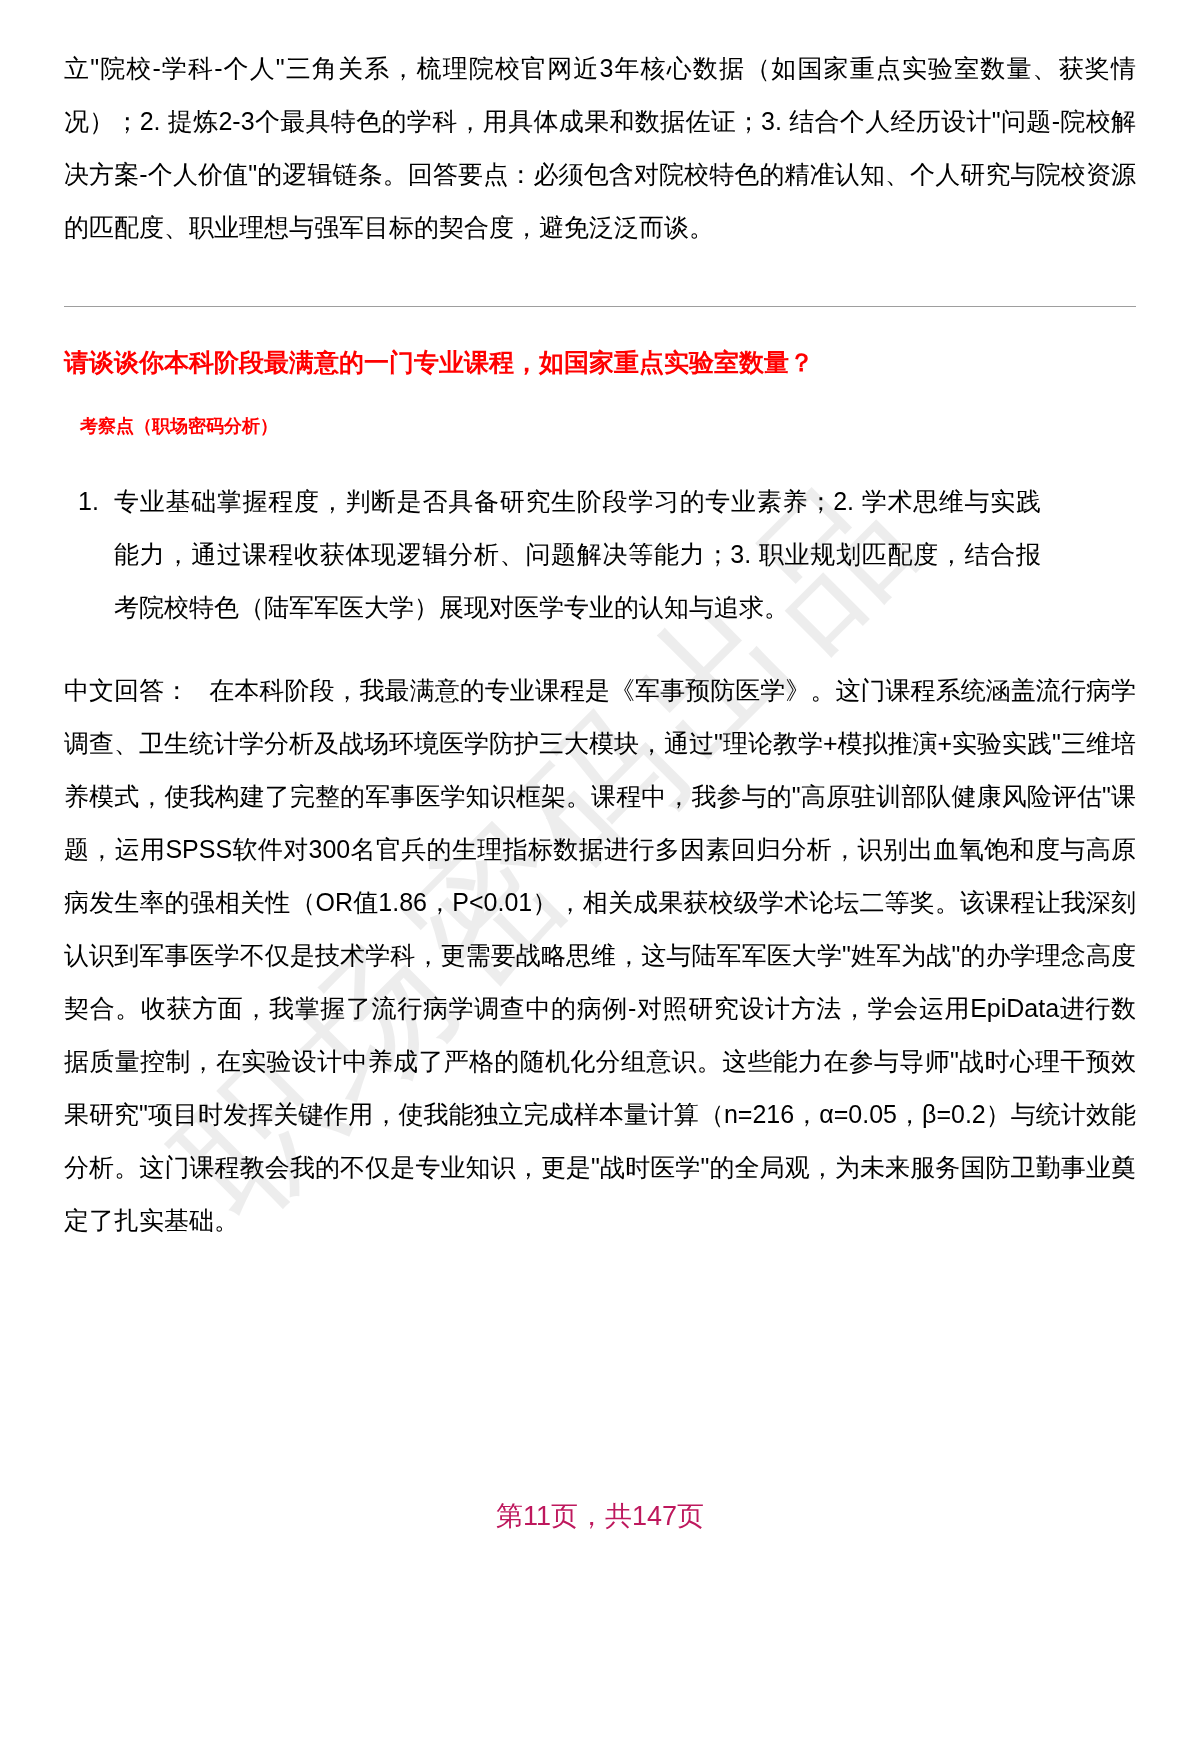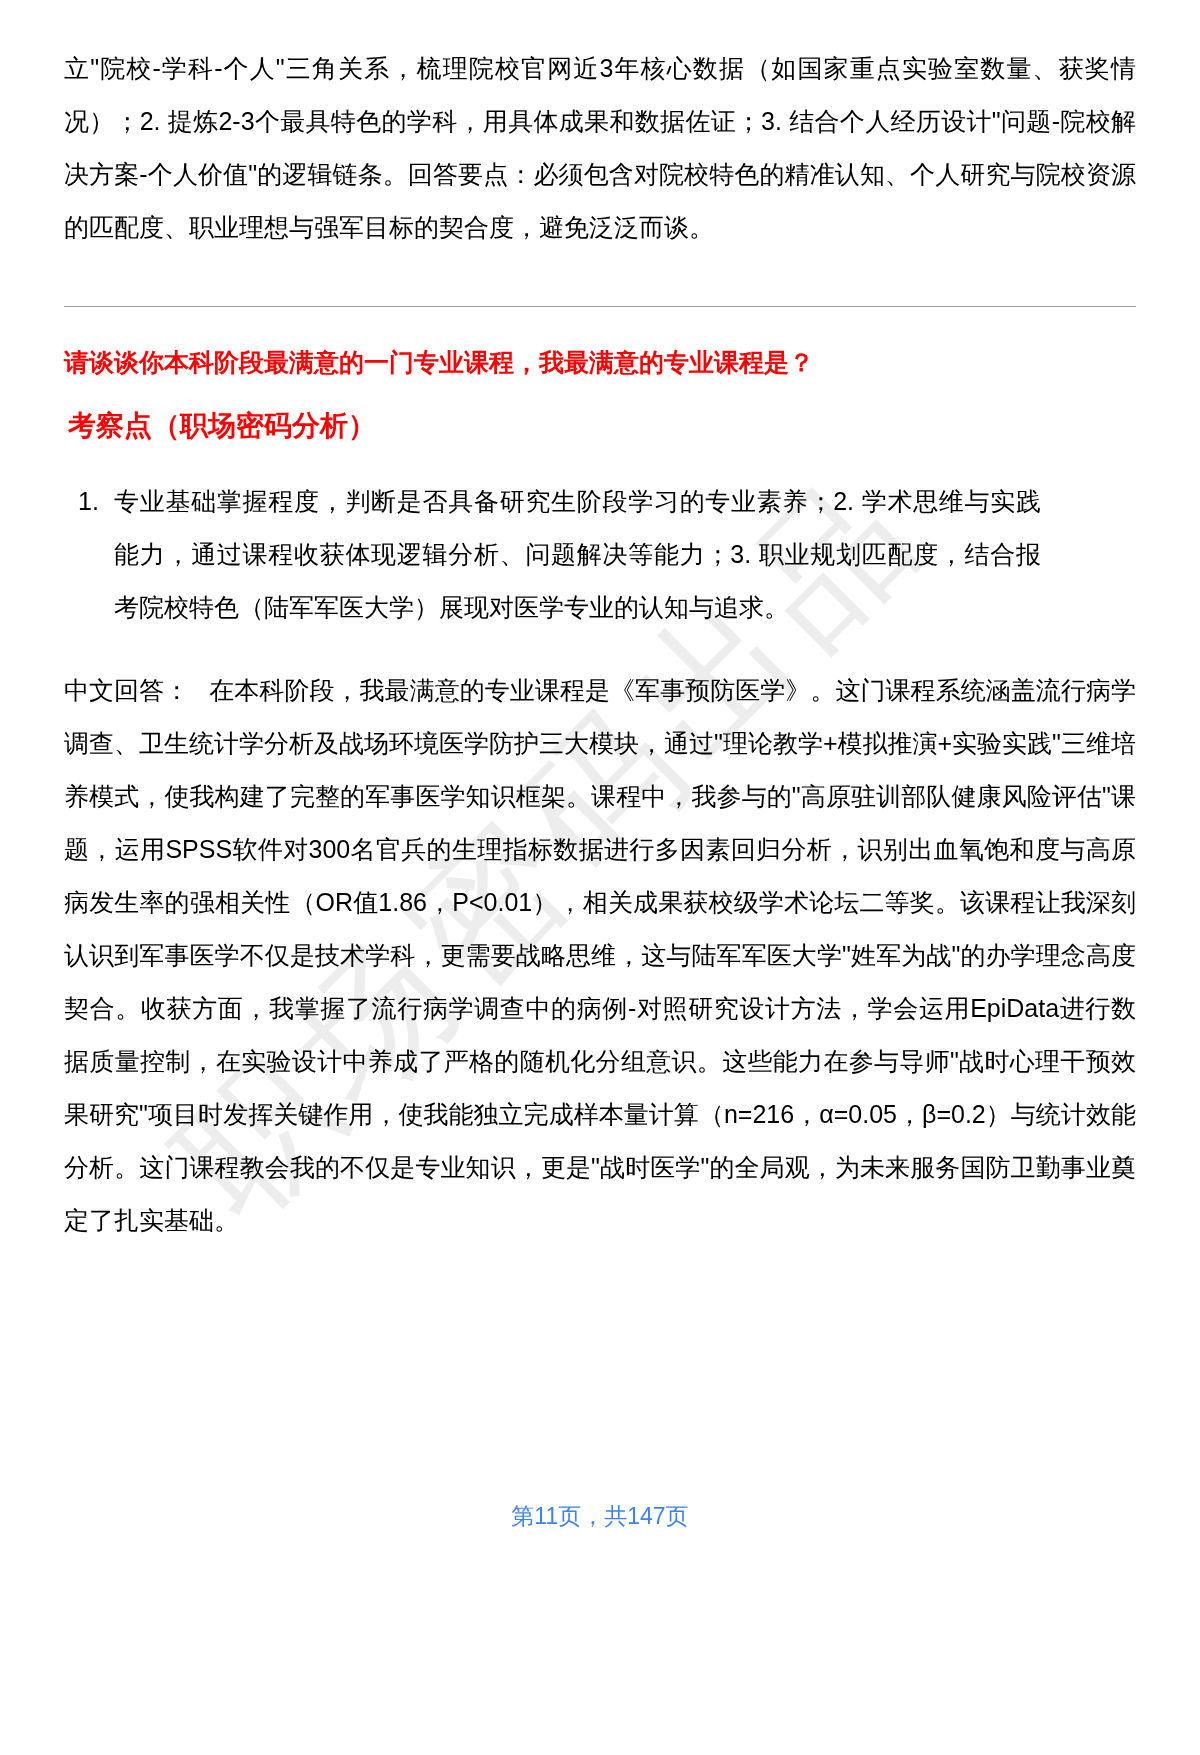--- a/index.html
+++ b/index.html
@@ -49,22 +49,22 @@
     margin: 52px 0 0 0;
     height: 0;
   }
   .question-heading {
     margin: 34px 0 0 0;
     font-size: 25px;
     line-height: 42px;
     font-weight: bold;
   }
   .analysis-heading {
-    margin: 22px 0 0 4px;
-    font-size: 28px;
+    margin: 22px 0 0 16px;
+    font-size: 18px;
     line-height: 42px;
     font-weight: bold;
   }
   .analysis-list {
     margin: 28px 0 0 0;
   }
   .list-item {
     position: relative;
     padding-left: 50px;
     padding-right: 95px;
@@ -79,40 +79,40 @@
   }
   .answer-zh { margin-top: 30px; }
   .answer-en { margin-top: 33px; }
   .answer-label { margin-right: 20px; }
   .footer {
     position: absolute;
     left: 0;
     right: 0;
     top: 1498px;
     text-align: center;
-    font-size: 23px;
+    font-size: 27px;
     line-height: 36px;
-    color: #3b82f6;
+    color: #be185d;
     z-index: 1;
   }
 </style>
 </head>
 <body>
 
 <div class="page">
 
   <div class="watermark">职场密码出品</div>
 
   <div class="content">
 
     <p class="body-text">立"院校-学科-个人"三角关系，梳理院校官网近3年核心数据（如国家重点实验室数量、获奖情况）；2. 提炼2-3个最具特色的学科，用具体成果和数据佐证；3. 结合个人经历设计"问题-院校解决方案-个人价值"的逻辑链条。回答要点：必须包含对院校特色的精准认知、个人研究与院校资源的匹配度、职业理想与强军目标的契合度，避免泛泛而谈。</p>
 
     <hr class="divider">
 
-    <h2 class="question-heading" style="color: rgb(255, 0, 0);">请谈谈你本科阶段最满意的一门专业课程，我最满意的专业课程是？</h2>
+    <h2 class="question-heading" style="color: rgb(255, 0, 0);">请谈谈你本科阶段最满意的一门专业课程，如国家重点实验室数量？</h2>
 
     <h3 class="analysis-heading" style="color: rgb(255, 0, 0);">考察点（职场密码分析）</h3>
 
     <div class="analysis-list">
       <div class="list-item">
         <span class="list-num">1.</span>
         <span class="list-text">专业基础掌握程度，判断是否具备研究生阶段学习的专业素养；2. 学术思维与实践能力，通过课程收获体现逻辑分析、问题解决等能力；3. 职业规划匹配度，结合报考院校特色（陆军军医大学）展现对医学专业的认知与追求。</span>
       </div>
     </div>
 

